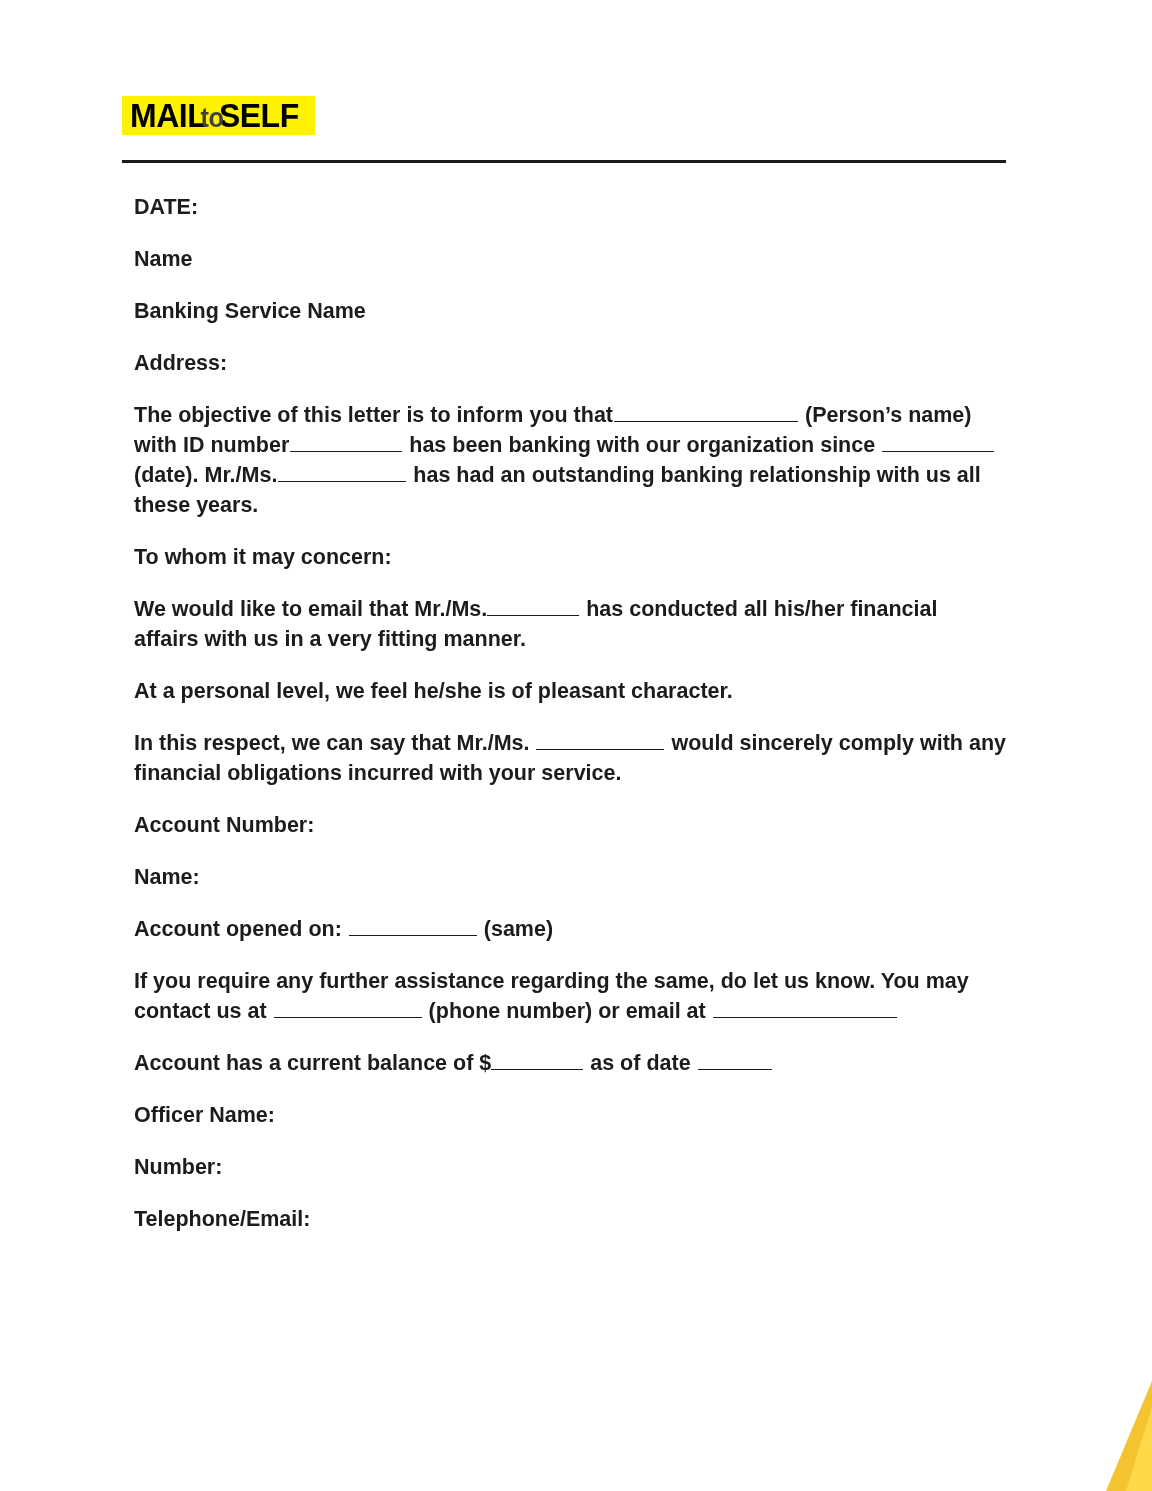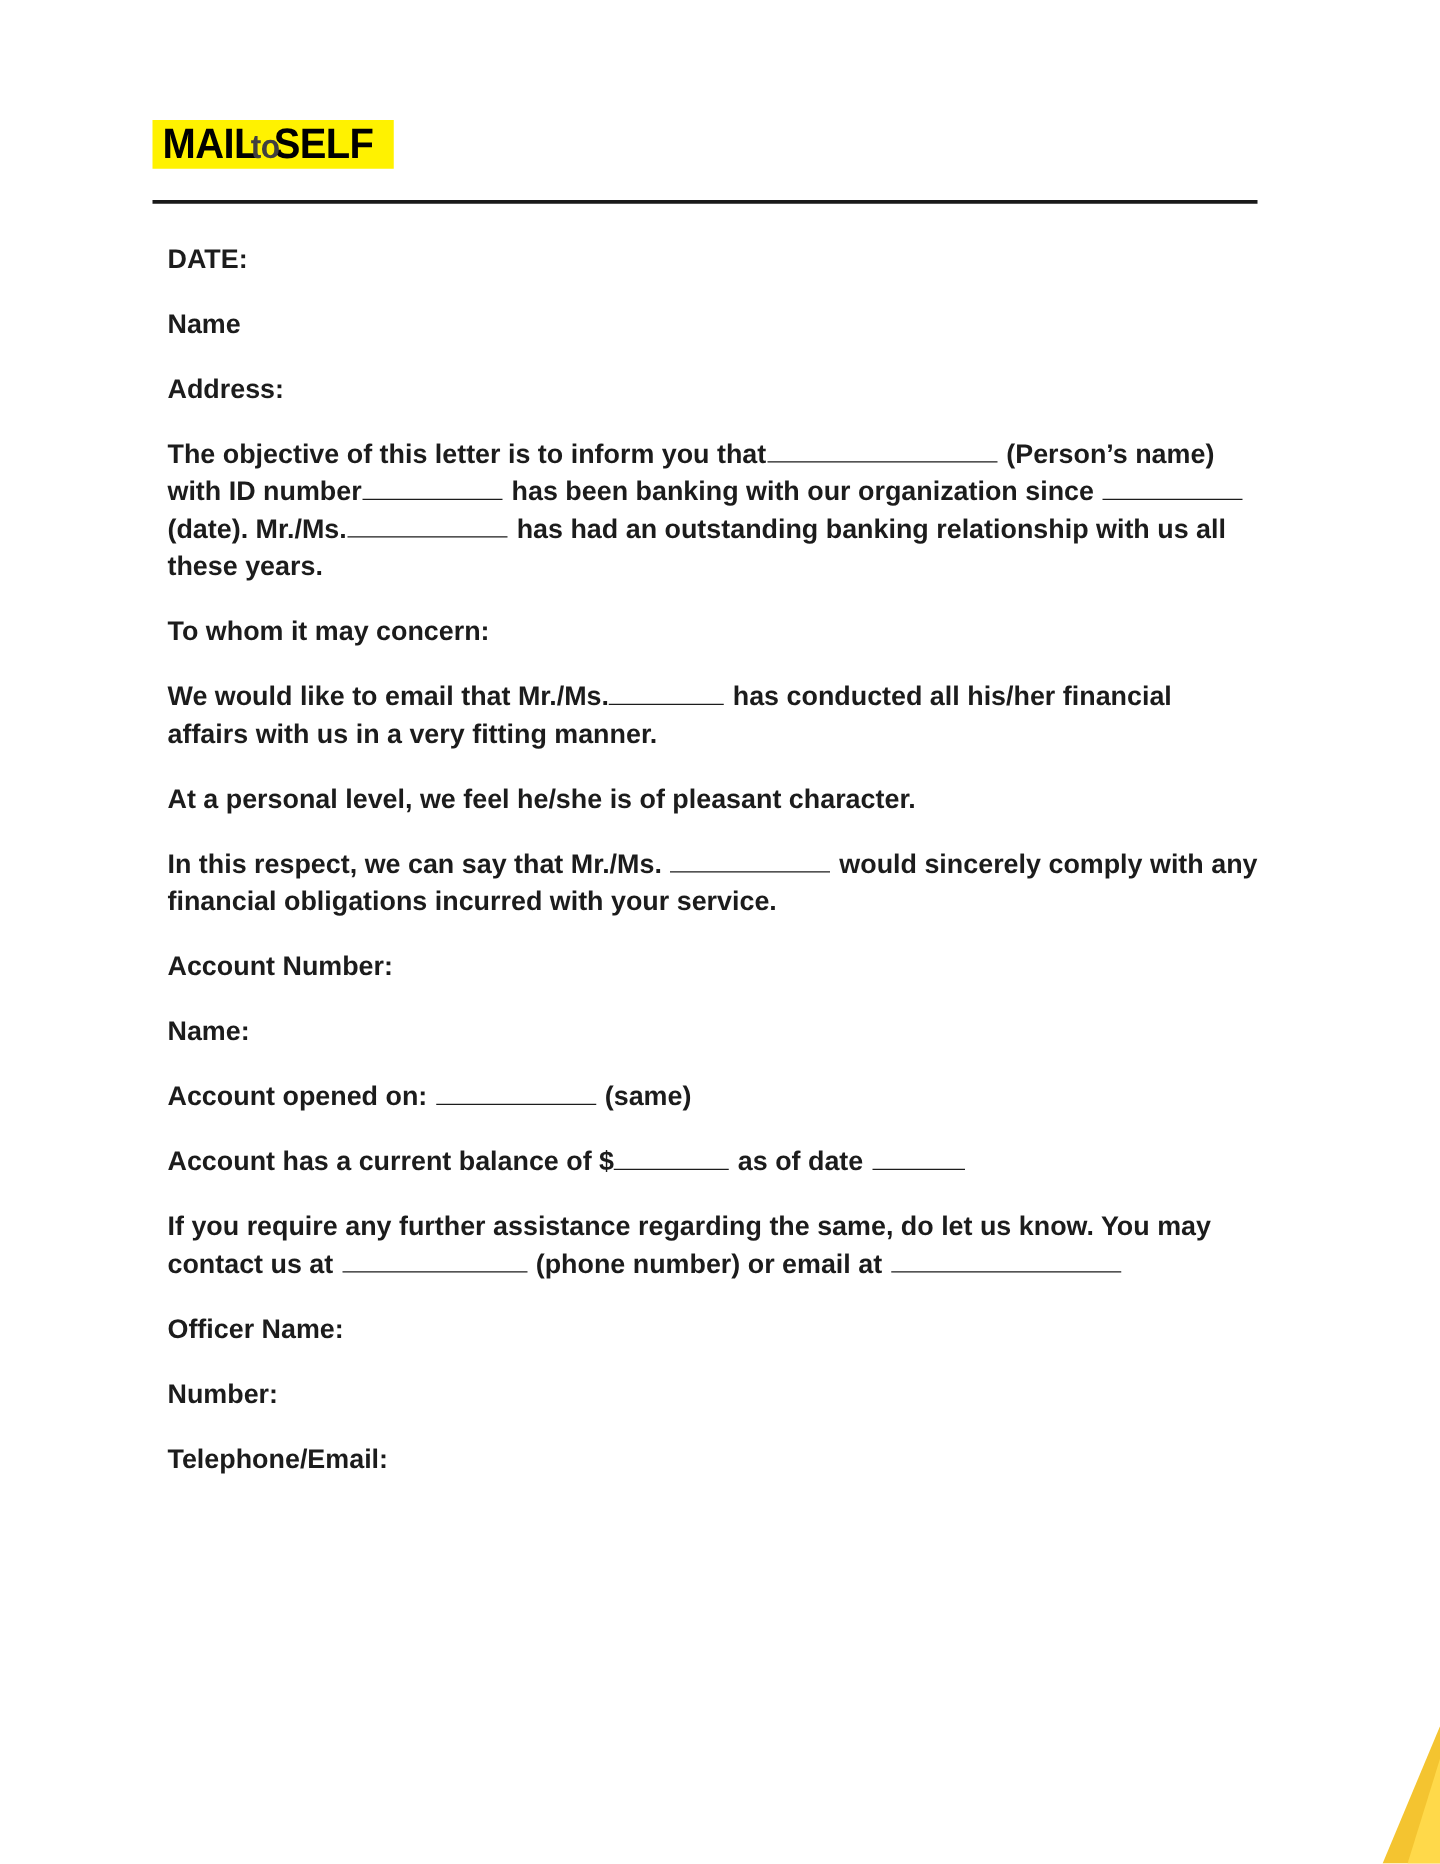--- a/index.html
+++ b/index.html
@@ -124,43 +124,44 @@
   </div>
 
   <div class="header-rule"></div>
 
   <div class="body-copy">
 
     <p class="para">DATE:</p>
 
     <p class="para">Name</p>
 
+    <p class="para">Banking Service Name</p>
 
     <p class="para">Address:</p>
 
     <p class="para"><span>The objective of this letter is to inform you that</span><span class="blank blank-xxl"></span> <span>(Person’s name) with ID number</span><span class="blank blank-m"></span> <span>has been banking with our organization since</span>
       <span class="blank blank-m"></span> <span>(date). Mr./Ms.</span><span class="blank blank-l"></span> <span>has had an outstanding banking relationship with us all these years.</span></p>
 
     <p class="para">To whom it may concern:</p>
 
     <p class="para"><span>We would like to email that Mr./Ms.</span><span class="blank blank-s blank-tight"></span> <span>has conducted all his/her financial affairs with us in a very fitting manner.</span></p>
 
     <p class="para">At a personal level, we feel he/she is of pleasant character.</p>
 
     <p class="para"><span>In this respect, we can say that Mr./Ms.</span> <span class="blank blank-l"></span> <span>would sincerely comply with any financial obligations incurred with your service.</span></p>
 
     <p class="para">Account Number:</p>
 
     <p class="para">Name:</p>
 
     <p class="para"><span>Account opened on:</span> <span class="blank blank-l"></span> <span>(same)</span></p>
 
+    <p class="para"><span>If you require any further assistance regarding the same, do let us know. You may contact us at</span> <span class="blank blank-xl"></span> <span>(phone number) or email at</span> <span class="blank blank-xxl"></span></p>
+
     <p class="para"><span>Account has a current balance of $</span><span class="blank blank-s blank-tight"></span> <span>as of date</span> <span class="blank blank-xs"></span></p>
-
-    <p class="para"><span>If you require any further assistance regarding the same, do let us know. You may contact us at</span> <span class="blank blank-xl"></span> <span>(phone number) or email at</span> <span class="blank blank-xxl"></span></p>
 
     <p class="para">Officer Name:</p>
 
     <p class="para">Number:</p>
 
     <p class="para">Telephone/Email:</p>
 
   </div>
 </div>
 

